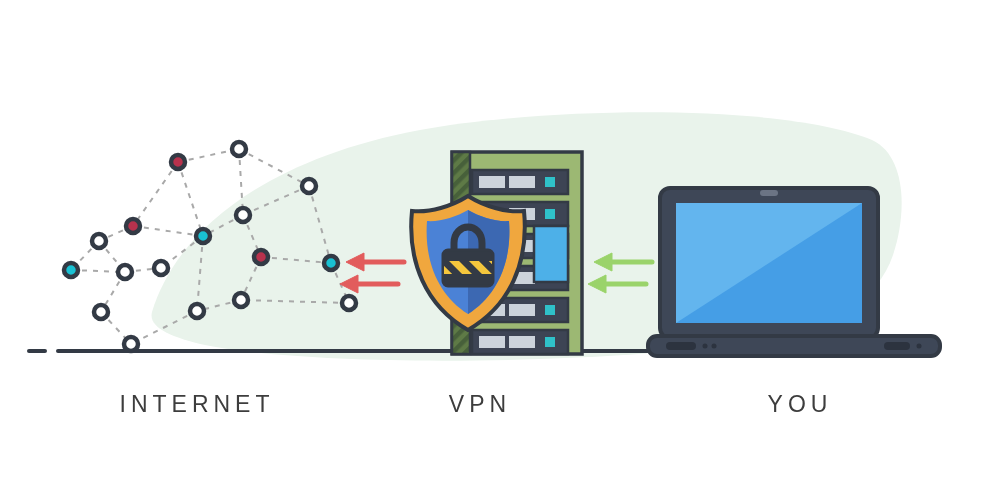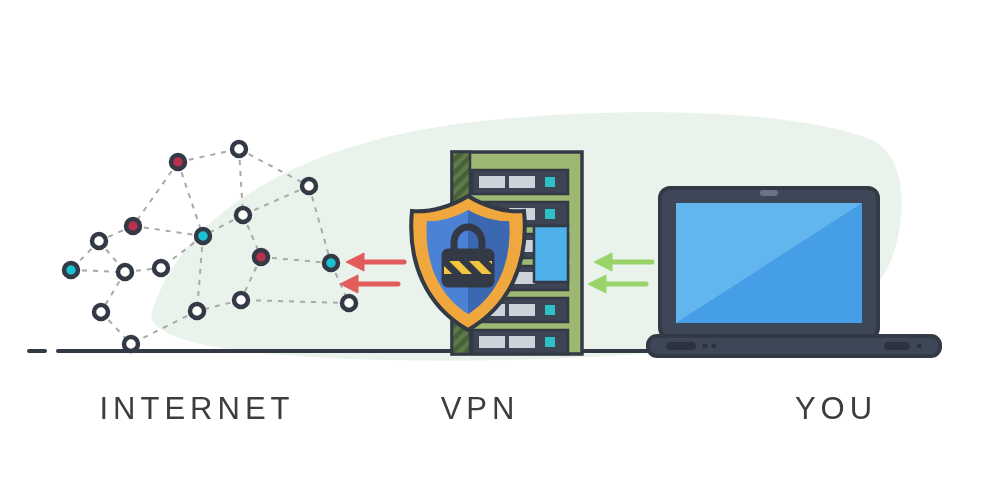--- a/index.html
+++ b/index.html
@@ -3,21 +3,21 @@
 <meta charset="utf-8">
 <style>
   html,body{margin:0;padding:0;background:#fff;}
   .canvas{
     position:relative;width:1000px;height:500px;background:var(--c-background,#fff);
     overflow:hidden;font-family:"Liberation Sans",sans-serif;
   }
   .scene{position:absolute;left:0;top:0;}
   .label{
     position:absolute;top:391px;transform:translateX(-50%);
-    font-size:31px;font-weight:400;letter-spacing:5px;color:var(--c-label_text,#3d3d3d);
+    font-size:23px;font-weight:400;letter-spacing:5px;color:var(--c-label_text,#3d3d3d);
     white-space:nowrap;
   }
   
   .blob{fill:var(--c-blob);}
   
   .net-edge{stroke:var(--c-edge);stroke-width:2;stroke-dasharray:5 6;}
   .net-node{fill:var(--c-node_fill);stroke:var(--c-outline);stroke-width:4.5;}
   .net-node.red{fill:var(--c-node_red);}
   .net-node.cyan{fill:var(--c-node_cyan);}
   
@@ -174,14 +174,14 @@
       <rect class="laptop-detail" x="666" y="342" width="30" height="8" rx="4"></rect>
       <circle class="laptop-detail" cx="705" cy="346" r="2.5"></circle>
       <circle class="laptop-detail" cx="714" cy="346" r="2.5"></circle>
       <rect class="laptop-detail" x="884" y="342" width="26" height="8" rx="4"></rect>
       <circle class="laptop-detail" cx="919" cy="346" r="2.5"></circle>
     </g>
   </svg>
 
   <div class="label" style="left:197px">INTERNET</div>
   <div class="label" style="left:480px">VPN</div>
-  <div class="label" style="left:836px">YOU</div>
+  <div class="label" style="left:800px">YOU</div>
 </div>
 
 </body></html>

